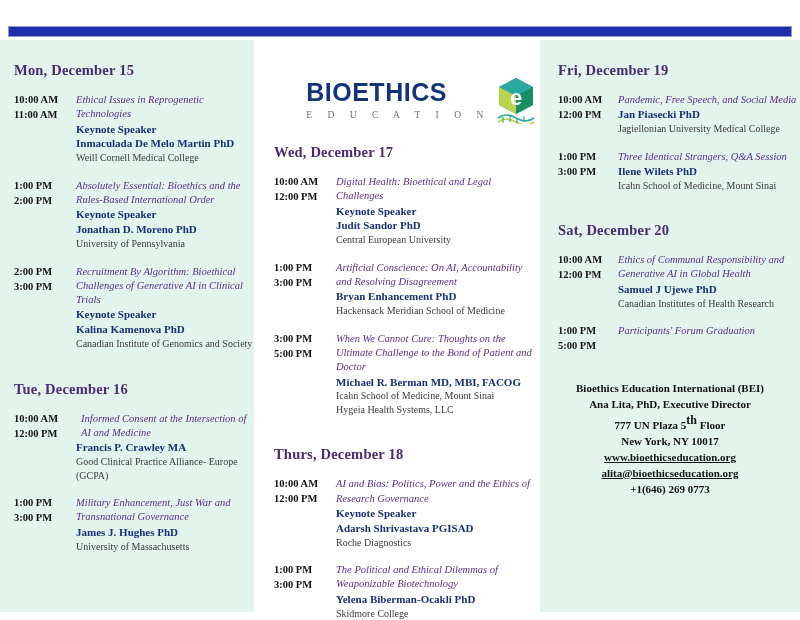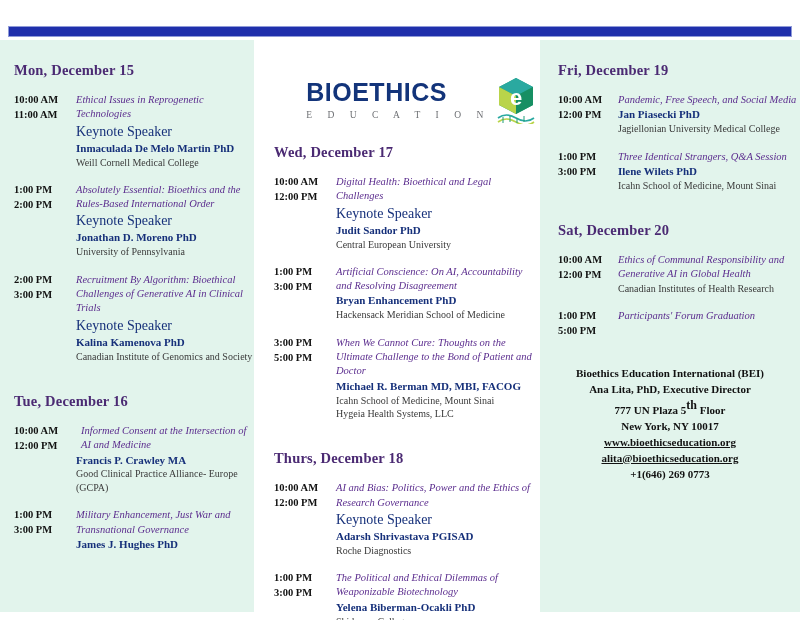--- a/index.html
+++ b/index.html
@@ -84,22 +84,22 @@
   .body-col { flex:1 1 auto; }
 
   .s-title {
     font-size:10.5px;
     font-weight:normal;
     font-style:italic;
     color:#5b2d8e;
     line-height:1.36;
   }
   .s-role {
-    font-size:14px;
-    font-weight:normal;
+    font-size:11px;
+    font-weight:bold;
     color:#16307a;
     line-height:1.36;
   }
   .s-name {
     font-size:11px;
     font-weight:bold;
     color:#16307a;
     line-height:1.36;
   }
   .s-aff {
@@ -179,20 +179,21 @@
       </div>
     </div>
     <div class="session">
       <div class="times">
         <div>1:00 PM</div>
         <div>3:00 PM</div>
       </div>
       <div class="body-col">
         <div class="s-title">Military Enhancement, Just War and Transnational Governance</div>
         <div class="s-name">James J. Hughes PhD</div>
+        <div class="s-aff">University of Massachusetts</div>
       </div>
     </div>
   </div>
 
 <div class="col center" id="col-center">
   <div class="logo-wrap">
     <div class="logo-row">
       <span class="logo-word">BIOETHICS</span>
       <span class="logo-sub">E D U C A T I O N</span>
       <span class="logo-mark">
@@ -296,20 +297,21 @@
       </div>
     </div>
     <div class="day-head" style="margin-top: 30px;">Sat, December 20</div>
     <div class="session">
       <div class="times">
         <div>10:00 AM</div>
         <div>12:00 PM</div>
       </div>
       <div class="body-col">
         <div class="s-title">Ethics of Communal Responsibility and Generative AI in Global Health</div>
+        <div class="s-name">Samuel J Ujewe PhD</div>
         <div class="s-aff">Canadian Institutes of Health Research</div>
       </div>
     </div>
     <div class="session">
       <div class="times">
         <div>1:00 PM</div>
         <div>5:00 PM</div>
       </div>
       <div class="body-col">
         <div class="s-title">Participants' Forum Graduation</div>

